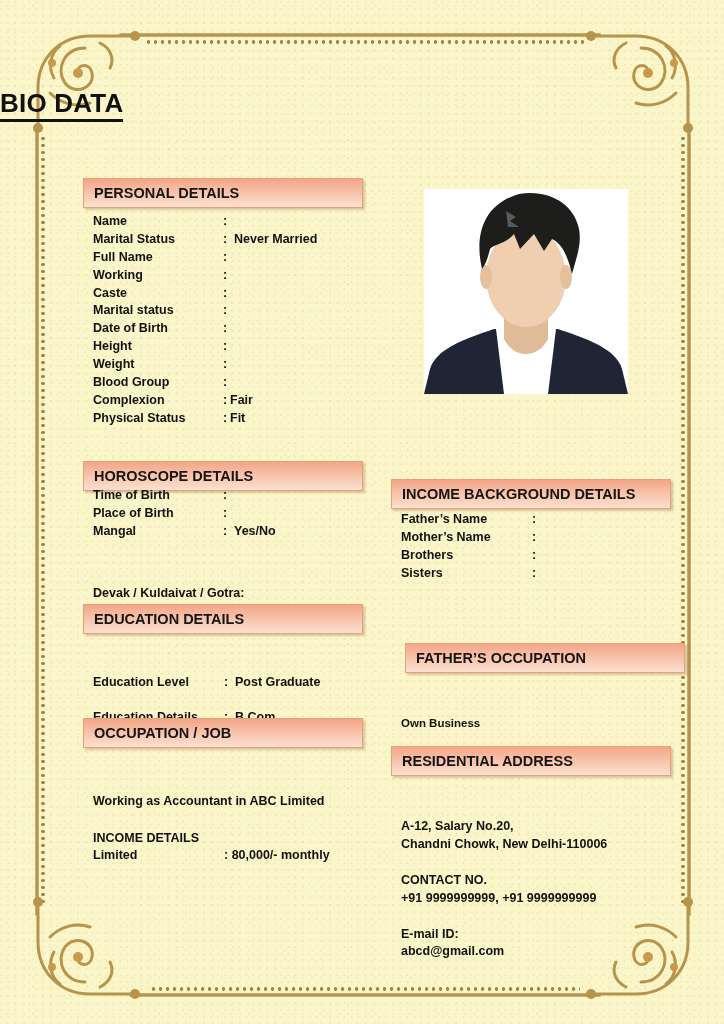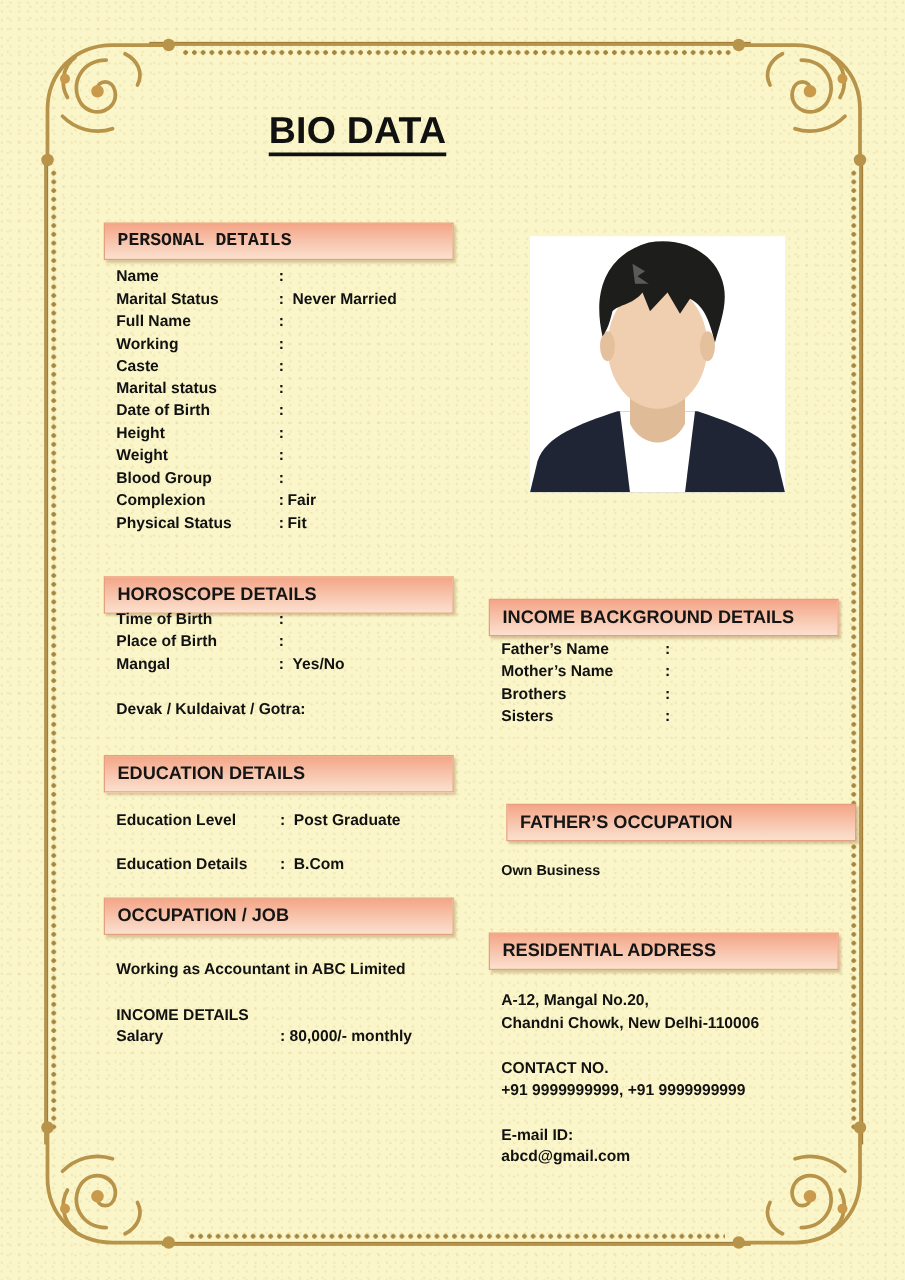--- a/index.html
+++ b/index.html
@@ -17,39 +17,39 @@
   .frame-line { position:absolute; background:#b8944a; box-shadow:0 0 0 0.5px #8a6a2a; }
   .dots-h { position:absolute; height:4px;
     background-image: radial-gradient(circle, #a5853c 1.6px, transparent 2px);
     background-size: 7px 4px; background-repeat: repeat-x; }
   .dots-v { position:absolute; width:4px;
     background-image: radial-gradient(circle, #a5853c 1.6px, transparent 2px);
     background-size: 4px 7px; background-repeat: repeat-y; }
   .corner { position:absolute; width:110px; height:110px; }
 
   .title {
-    position:absolute; left:0; width:572px; top:88px; text-align:center;
-    font-size:30px; font-weight:bold; letter-spacing:0.2px;
+    position:absolute; left:0; width:572px; top:88px; text-align:left;
+    font-size:26px; font-weight:bold; letter-spacing:0.2px;
   }
   .title span { border-bottom:3px solid #111; padding-bottom:1px; }
 
   .sec-head {
     position:absolute; height:30px; width:280px;
     background: linear-gradient(to bottom, #f4a588 0%, #f7c1a8 45%, #fbe0cf 100%);
     border:1px solid #e5a07e;
     box-shadow: 2px 2px 2px rgba(150,110,70,0.35);
     box-sizing:border-box;
     font-weight:bold; font-size:14.5px; line-height:29px; padding-left:10px;
     color:#151515;
   }
   .rows { position:absolute; font-weight:bold; font-size:12.5px; }
   .row { position:relative; height:17.9px; line-height:17.9px; white-space:nowrap; }
   .row .lbl { position:absolute; left:0; }
   .row .sep { position:absolute; }
-  .txt { position:absolute; font-weight:bold; font-size:12.5px; white-space:nowrap; line-height:18px; }
+  .txt { position:absolute; font-weight:bold; font-size:12.5px; white-space:nowrap; line-height:18px;margin-top:26px; }
 
   .photo { position:absolute; left:424px; top:189px; width:204px; height:205px; background:#fff; overflow:hidden; }
 </style>
 </head>
 <body>
 
 <div>
   <div class="frame-line" style="left:120px; top:34px; width:480px; height:2px;"></div>
   <div class="dots-h" style="left:145px; top:40px; width:440px;"></div>
   <div class="frame-line" style="left:130px; top:994px; width:470px; height:2px;"></div>
@@ -127,21 +127,21 @@
 
     <ellipse cx="102" cy="88" rx="40" ry="50" fill="#efcfaf"></ellipse>
     <ellipse cx="62" cy="88" rx="6" ry="12" fill="#e5c09c"></ellipse>
     <ellipse cx="142" cy="88" rx="6" ry="12" fill="#e5c09c"></ellipse>
 
     <path d="M58 80 C50 45 60 15 95 5 C125 0 150 15 155 40 C158 55 152 70 148 85 C143 65 138 55 128 50 L120 62 L110 45 L96 60 L90 45 C82 55 70 55 66 60 C64 68 62 75 58 80 Z" fill="#1d1d1b"></path>
     <path d="M82 22 L92 28 L86 32 L95 38 L84 38 Z" fill="#5a5a5a"></path>
   </svg>
 </div>
 
-<div class="sec-head" style="left:83px; top:178px;font-family:Liberation Mono, monospace;">
+<div class="sec-head" style="left:83px; top:178px;">
   <span>PERSONAL DETAILS</span>
 </div>
 <div class="rows" style="left:93px; top:213px; width:280px;">
   <div class="row">
       <span class="lbl">Name</span>
       <span class="sep" style="left:130px">:</span>
       <span class="sep" style="left:141px"></span>
     </div>
   <div class="row">
       <span class="lbl">Marital Status</span>
@@ -230,21 +230,21 @@
 <div class="txt" style="left:235px; top:647px;">Post Graduate</div>
 <div class="txt" style="left:93px; top:682px;">Education Details</div>
 <div class="txt" style="left:224px; top:682px;">:</div>
 <div class="txt" style="left:235px; top:682px;">B.Com</div>
 
 <div class="sec-head" style="left:83px; top:718px;">
   <span>OCCUPATION / JOB</span>
 </div>
 <div class="txt" style="left:93px; top:766px;">Working as Accountant in ABC Limited</div>
 <div class="txt" style="left:93px; top:803px;">INCOME DETAILS</div>
-<div class="txt" style="left:93px; top:820px;">Salary</div>
+<div class="txt" style="left:93px; top:820px;">Limited</div>
 <div class="txt" style="left:224px; top:820px;">: 80,000/- monthly</div>
 
 <div class="sec-head" style="left:391px; top:479px;">
   <span>INCOME BACKGROUND DETAILS</span>
 </div>
 <div class="rows" style="left:401px; top:511px; width:260px;">
   <div class="row">
       <span class="lbl">Father’s Name</span>
       <span class="sep" style="left:131px">:</span>
     </div>
@@ -263,18 +263,18 @@
 </div>
 
 <div class="sec-head" style="left:405px; top:643px;">
   <span>FATHER’S OCCUPATION</span>
 </div>
 <div class="txt" style="left:401px; top:688px; font-size:11.5px;text-align:right;">Own Business</div>
 
 <div class="sec-head" style="left:391px; top:746px;">
   <span>RESIDENTIAL ADDRESS</span>
 </div>
-<div class="txt" style="left:401px; top:791px;">A-12, Mangal No.20,</div>
+<div class="txt" style="left:401px; top:791px;">A-12, Salary No.20,</div>
 <div class="txt" style="left:401px; top:809px;">Chandni Chowk, New Delhi-110006</div>
 <div class="txt" style="left:401px; top:845px;text-align:center;">CONTACT NO.</div>
 <div class="txt" style="left:401px; top:863px;">+91 9999999999, +91 9999999999</div>
 <div class="txt" style="left:401px; top:899px;">E-mail ID:</div>
 <div class="txt" style="left:401px; top:916px;">abcd@gmail.com</div>
 
 </body></html>

